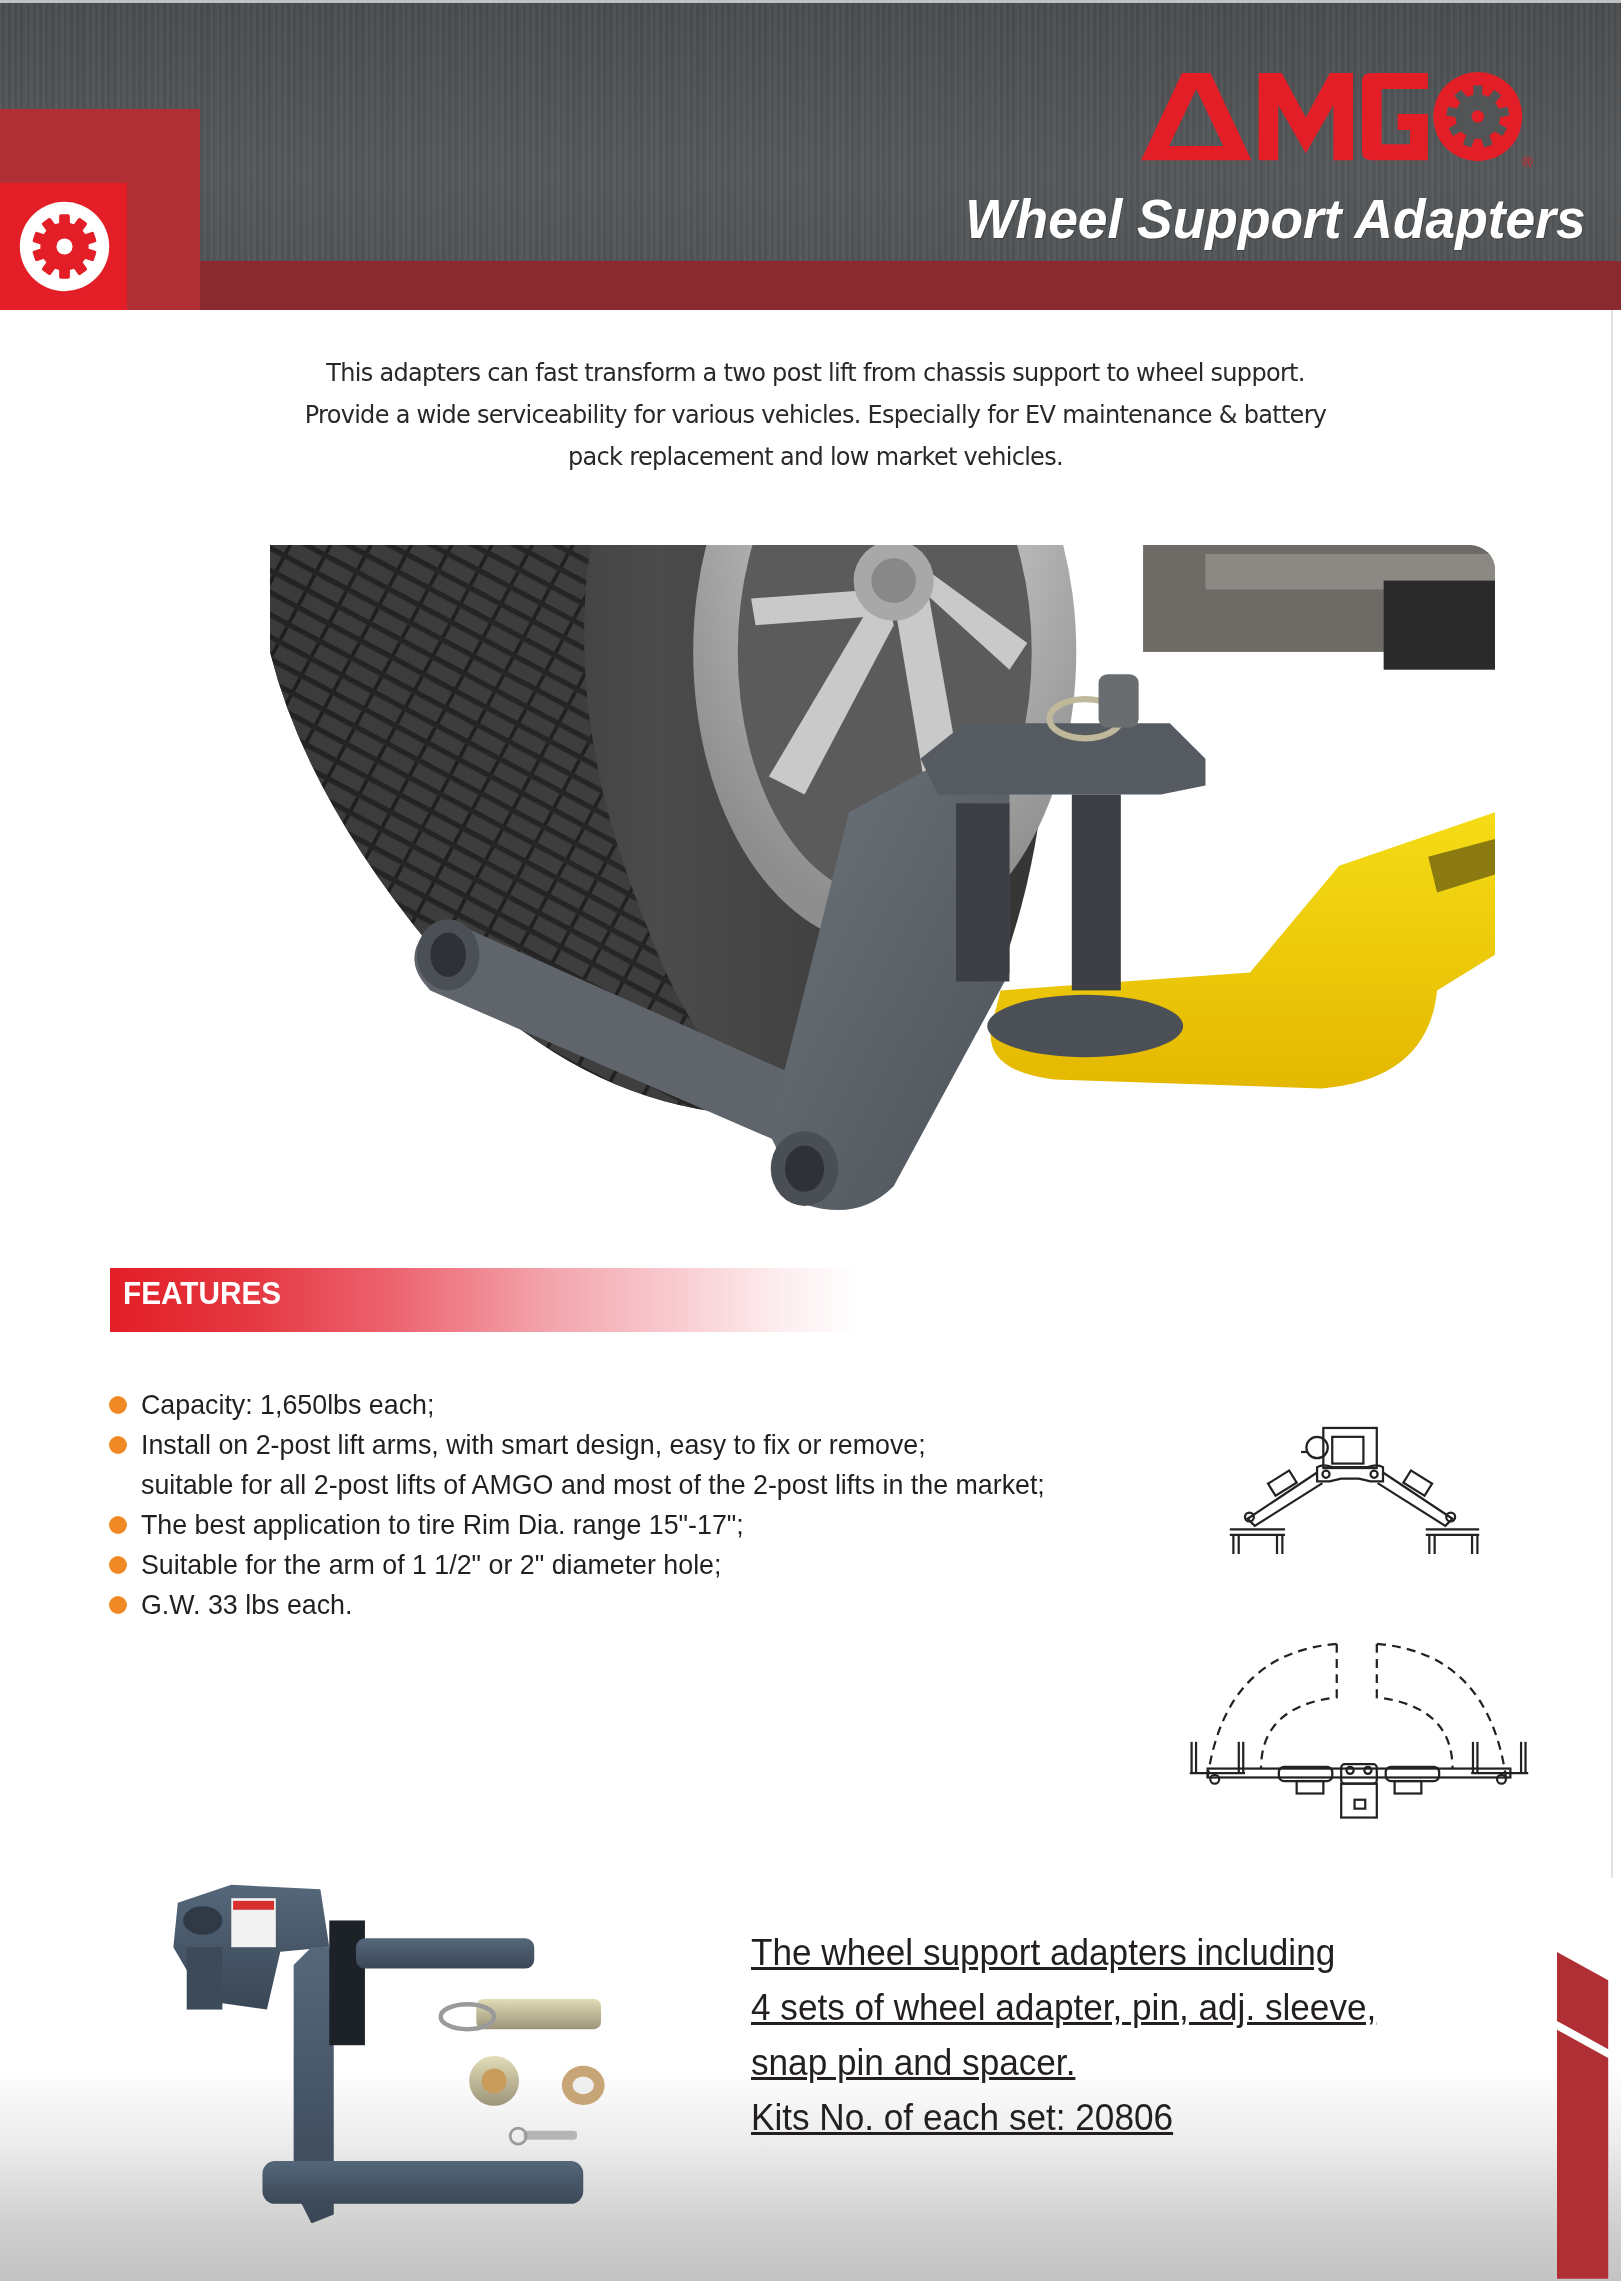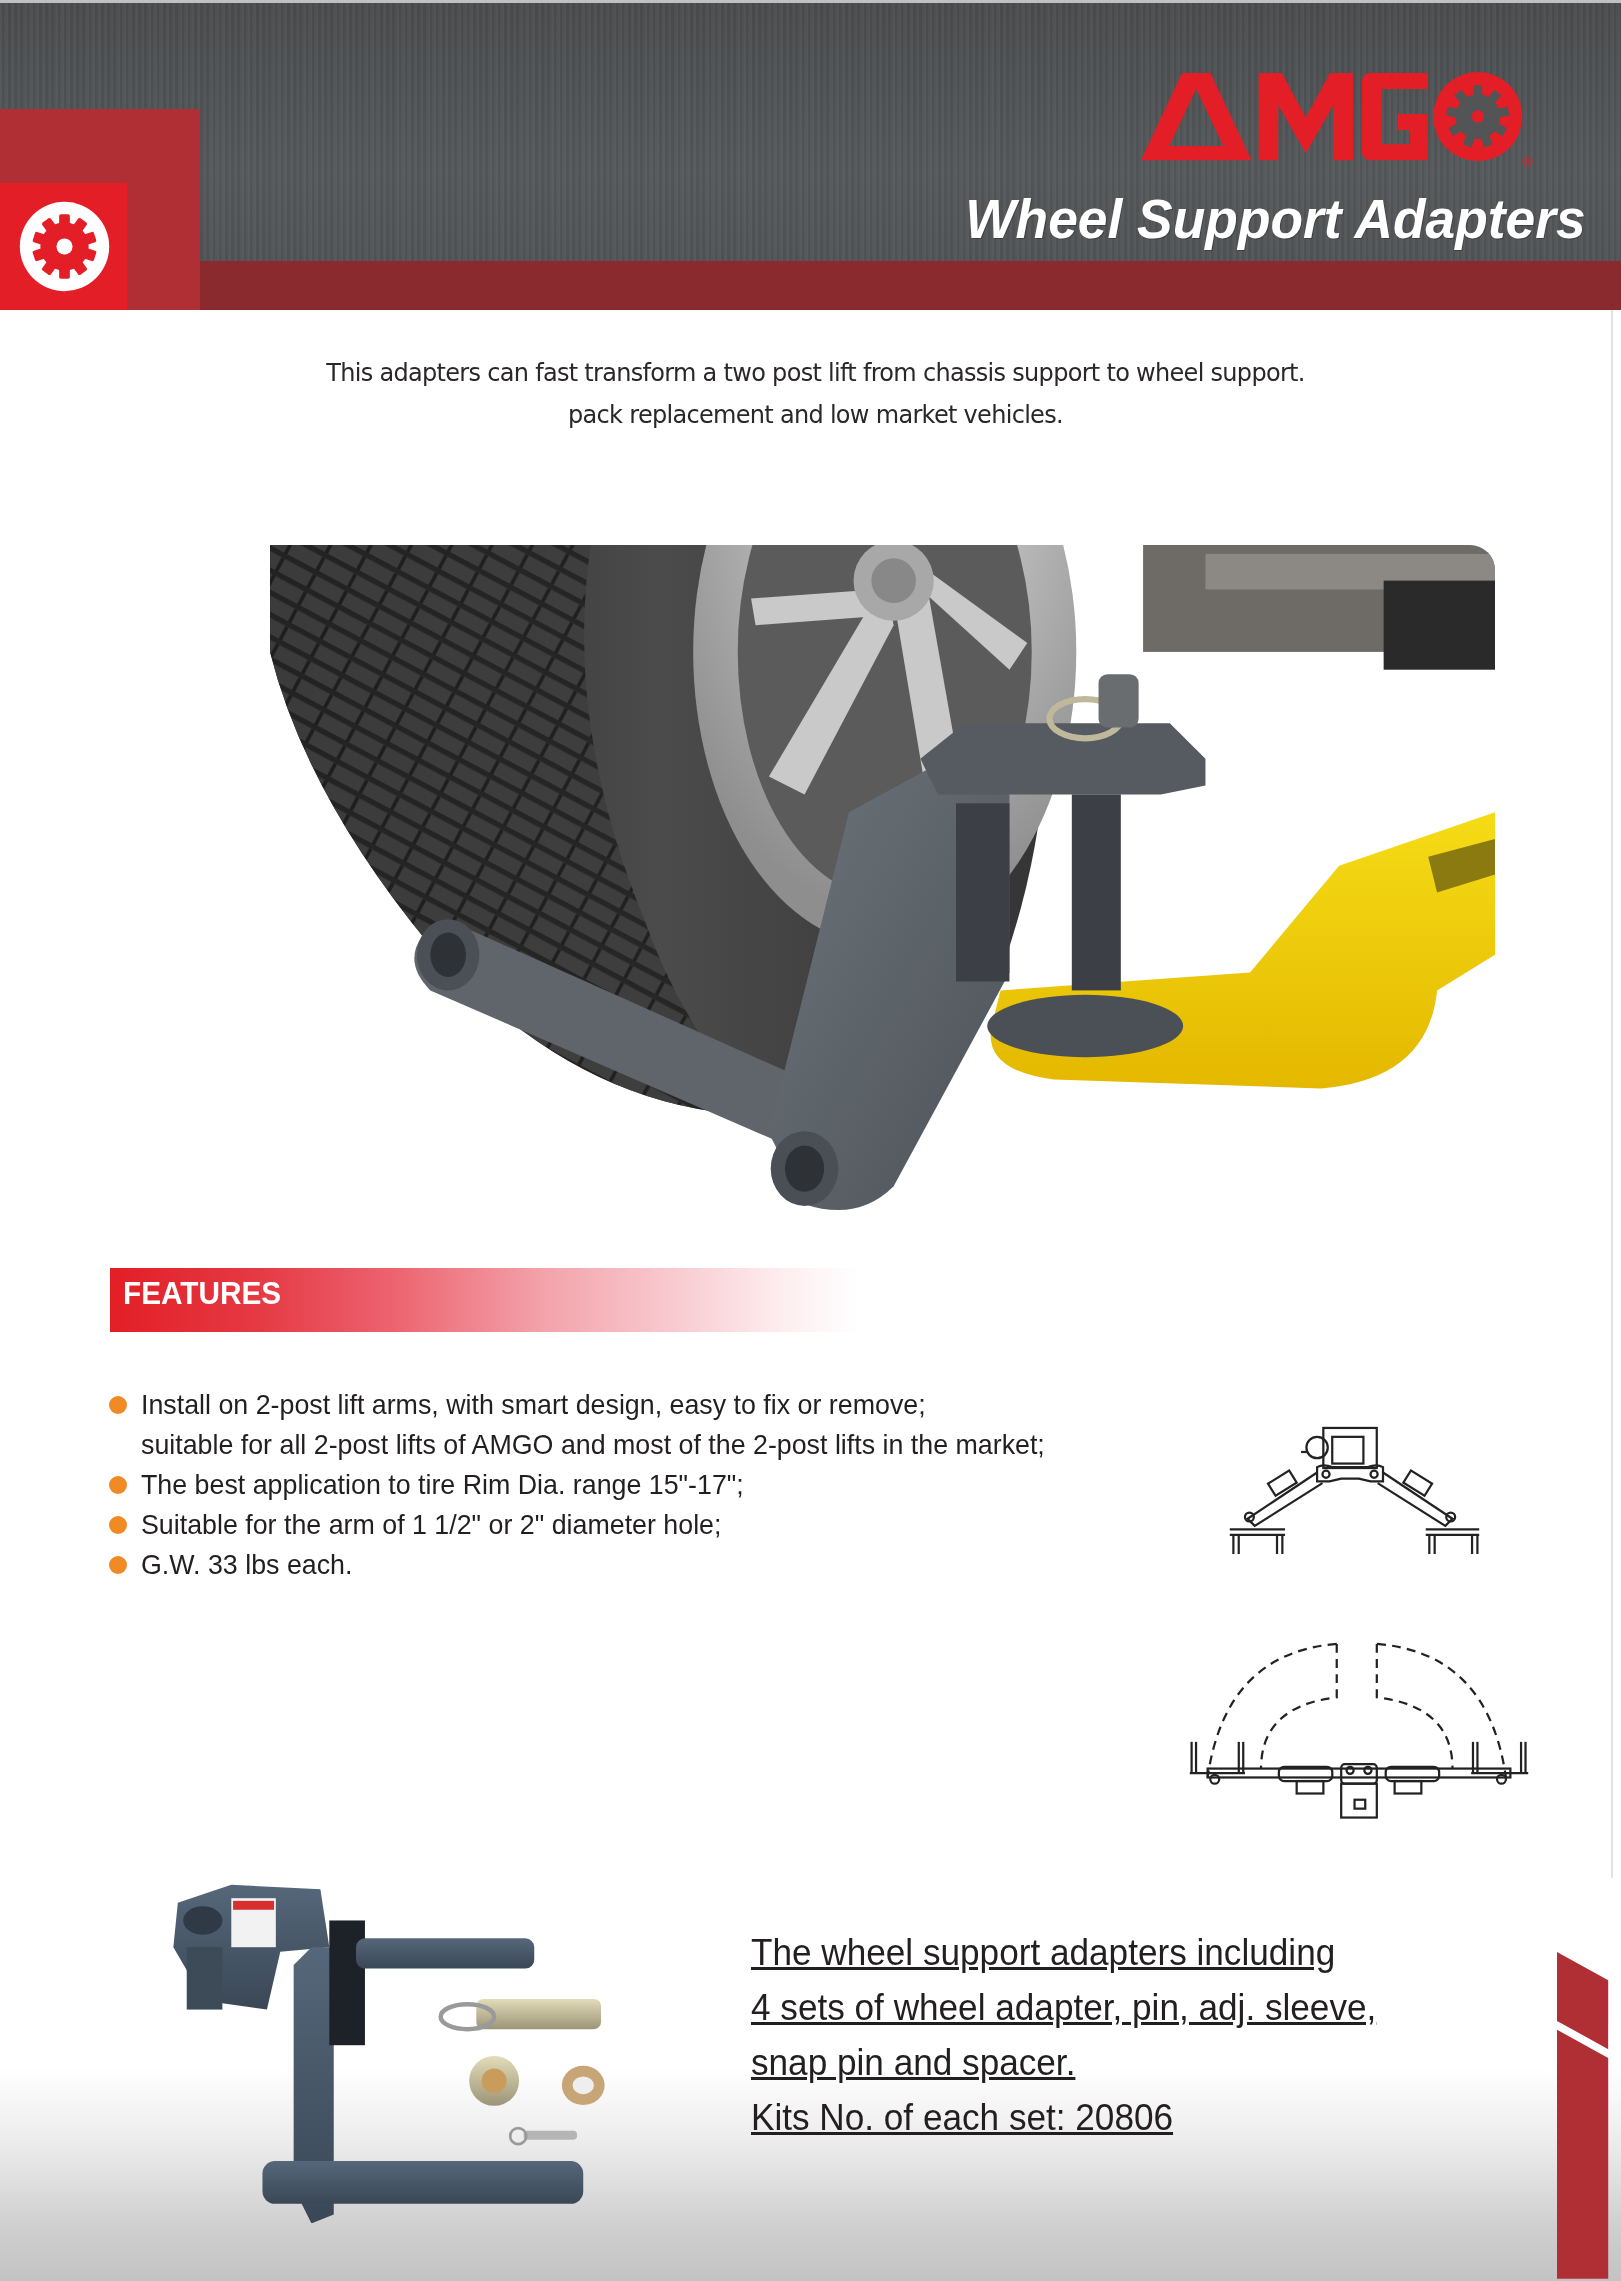--- a/index.html
+++ b/index.html
@@ -159,20 +159,21 @@
     </svg>
   </div>
 
   <div class="page-title">Wheel Support Adapters</div>
 </div>
 
 <div class="right-rule"></div>
 
 <div class="intro">
   <span>This adapters can fast transform a two post lift from chassis support to wheel support.</span>
+  <span>Provide a wide serviceability for various vehicles. Especially for EV maintenance &amp; battery</span>
   <span>pack replacement and low market vehicles.</span>
 </div>
 
 <div class="hero">
   <svg viewBox="0 0 1375 760" preserveAspectRatio="none">
     <defs>
       <linearGradient id="tireG" x1="0" y1="0" x2="1" y2="0">
         <stop offset="0" stop-color="#2a2a2a"></stop>
         <stop offset="0.5" stop-color="#4b4b4b"></stop>
         <stop offset="1" stop-color="#343434"></stop>
@@ -234,20 +235,24 @@
   </svg>
 </div>
 
 <div class="features-bar">
   <span class="features-label">FEATURES</span>
 </div>
 
 <ul class="features-list">
   <li>
     <span class="bullet"></span>
+    <span class="line">Capacity: 1,650lbs each;</span>
+  </li>
+  <li>
+    <span class="bullet"></span>
     <span class="line">Install on 2-post lift arms, with smart design, easy to fix or remove;</span>
     <span class="line">suitable for all 2-post lifts of AMGO and most of the 2-post lifts in the market;</span>
   </li>
   <li>
     <span class="bullet"></span>
     <span class="line">The best application to tire Rim Dia. range 15"-17";</span>
   </li>
   <li>
     <span class="bullet"></span>
     <span class="line">Suitable for the arm of 1 1/2" or 2" diameter hole;</span>

